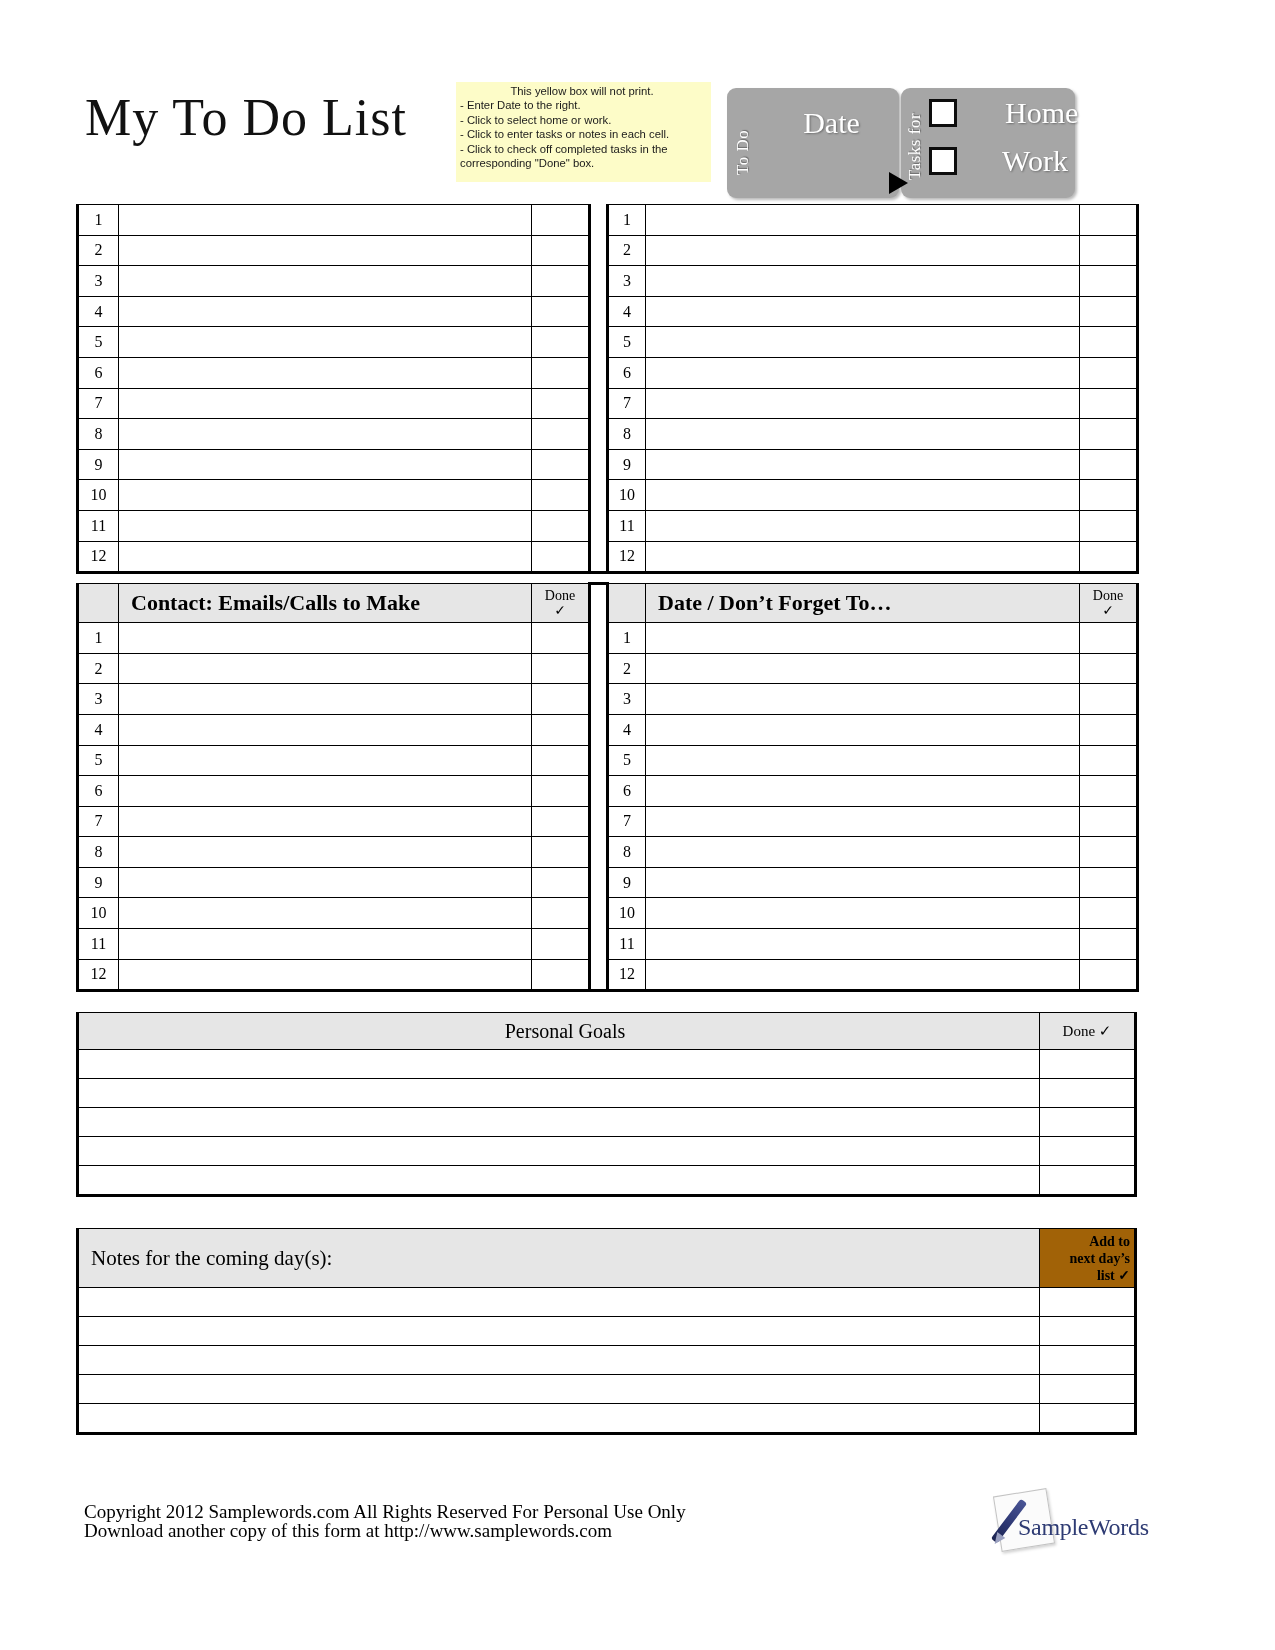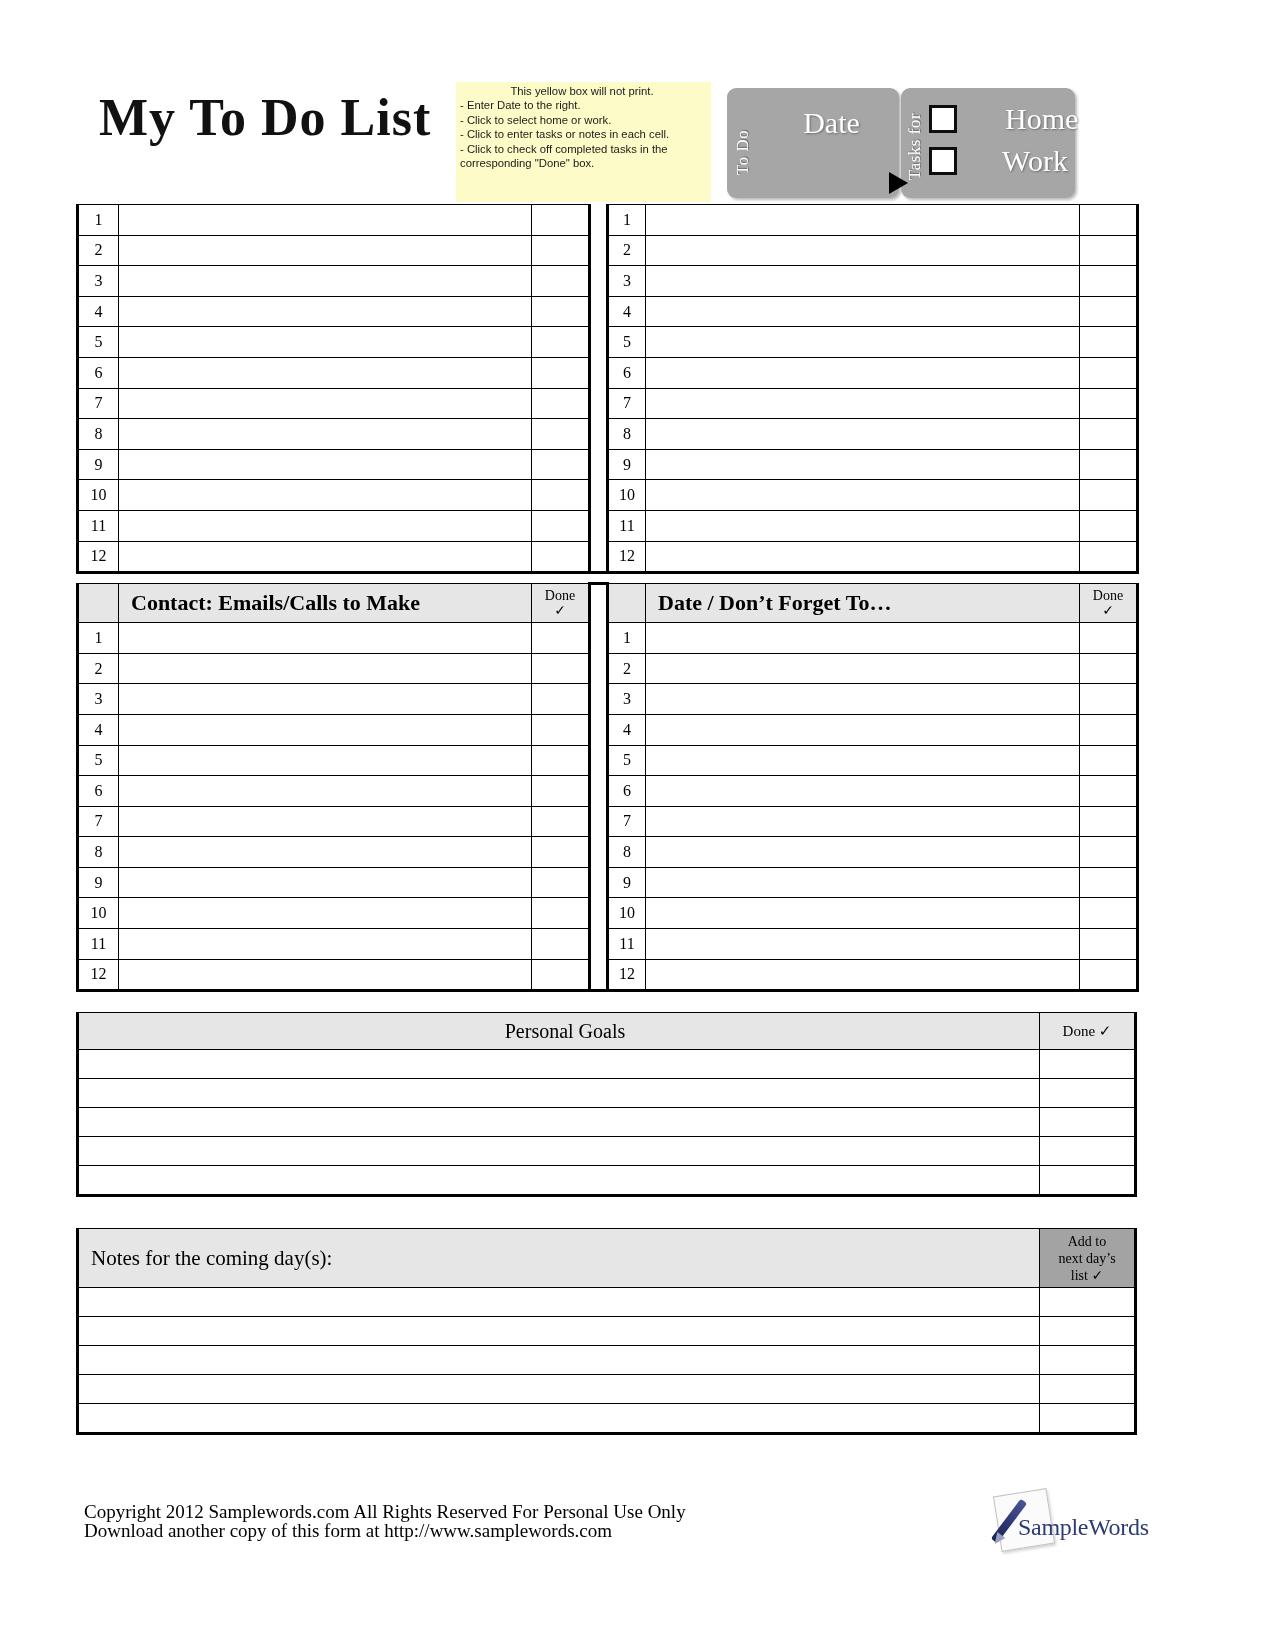--- a/index.html
+++ b/index.html
@@ -30,34 +30,33 @@
     left: 0; top: 0;
     width: 1275px;
     height: 200px;
   }
   .title {
     position: absolute;
     left: 85px;
     top: 88px;
     font-family: "Liberation Serif", serif;
     font-size: 52px;
-    font-weight: bold;
+    font-weight: normal;
     letter-spacing: 1px;
     white-space: nowrap;
     color: #111111;
-    margin-left: 14px;
   }
 
   
   .yellow-box {
     position: absolute;
     left: 456px;
     top: 82px;
     width: 255px;
-    height: 120px;
+    height: 100px;
     background: #fdfcc8;
     font-family: "Liberation Sans", sans-serif;
     font-size: 11.3px;
     line-height: 14.4px;
     color: #1a1a1a;
     padding: 2px 3px 0 4px;
     box-sizing: border-box;
   }
   .yellow-box .yb-title {
     display: block;
@@ -129,21 +128,21 @@
     width: 122px;
     height: 44px;
   }
   .check-row {
     position: absolute;
     left: 28px;
     display: flex;
     align-items: center;
     gap: 2px;
   }
-  #row-home { top: 16px; gap: 48px; }
+  #row-home { top: 10px; gap: 48px; }
   #row-work { top: 58px; gap: 45px; }
   .checkbox {
     width: 28px;
     height: 28px;
     background: #ffffff;
     border: 3px solid #0d0d0d;
     box-sizing: border-box;
     flex: none;
   }
   .check-label {
@@ -292,28 +291,28 @@
     font-family: "Liberation Serif", serif;
     font-size: 21px;
     height: 58px;
     padding-left: 12px;
     text-align: left;
     vertical-align: middle;
     white-space: nowrap;
     font-weight: normal;
   }
   .notes-done-hdr {
-    background: #a3a3a3;
+    background: #a16207;
     font-family: "Liberation Serif", serif;
     font-size: 14px;
     line-height: 17px;
-    text-align: center;
+    text-align: right;
     vertical-align: middle;
     height: 58px;
-    font-weight: normal;
+    font-weight: bold;
     padding: 0 4px;
   }
   .notes-row-cell {
     background: #ffffff;
     height: 28px;
   }
   .col-note  { width: 962px; }
   .col-ndone { width: 96px; }
 
   

